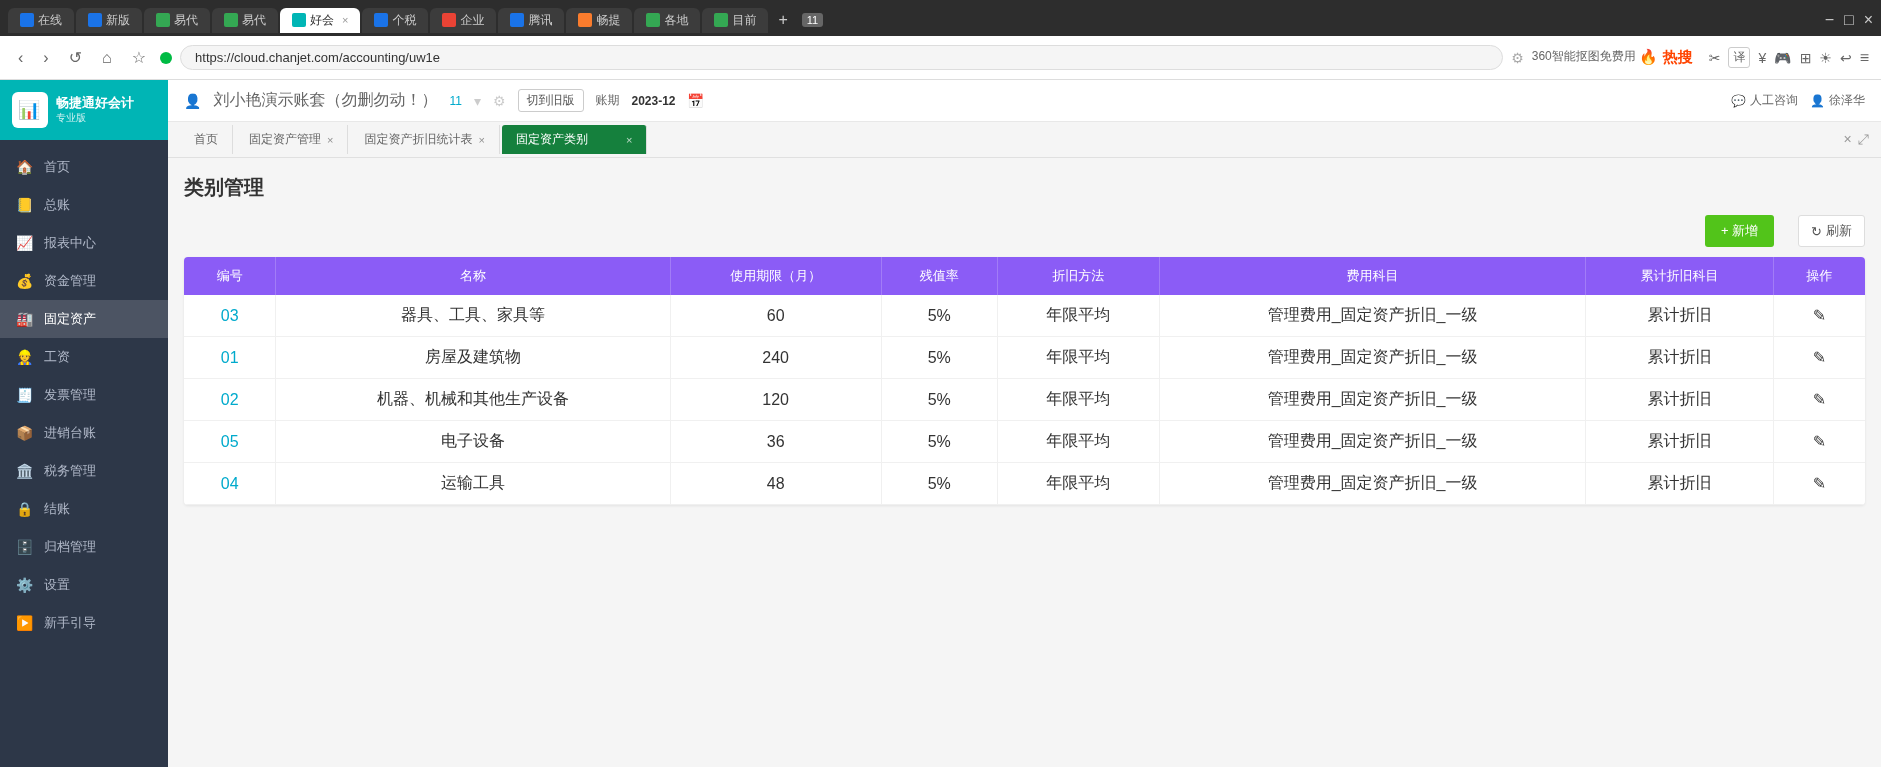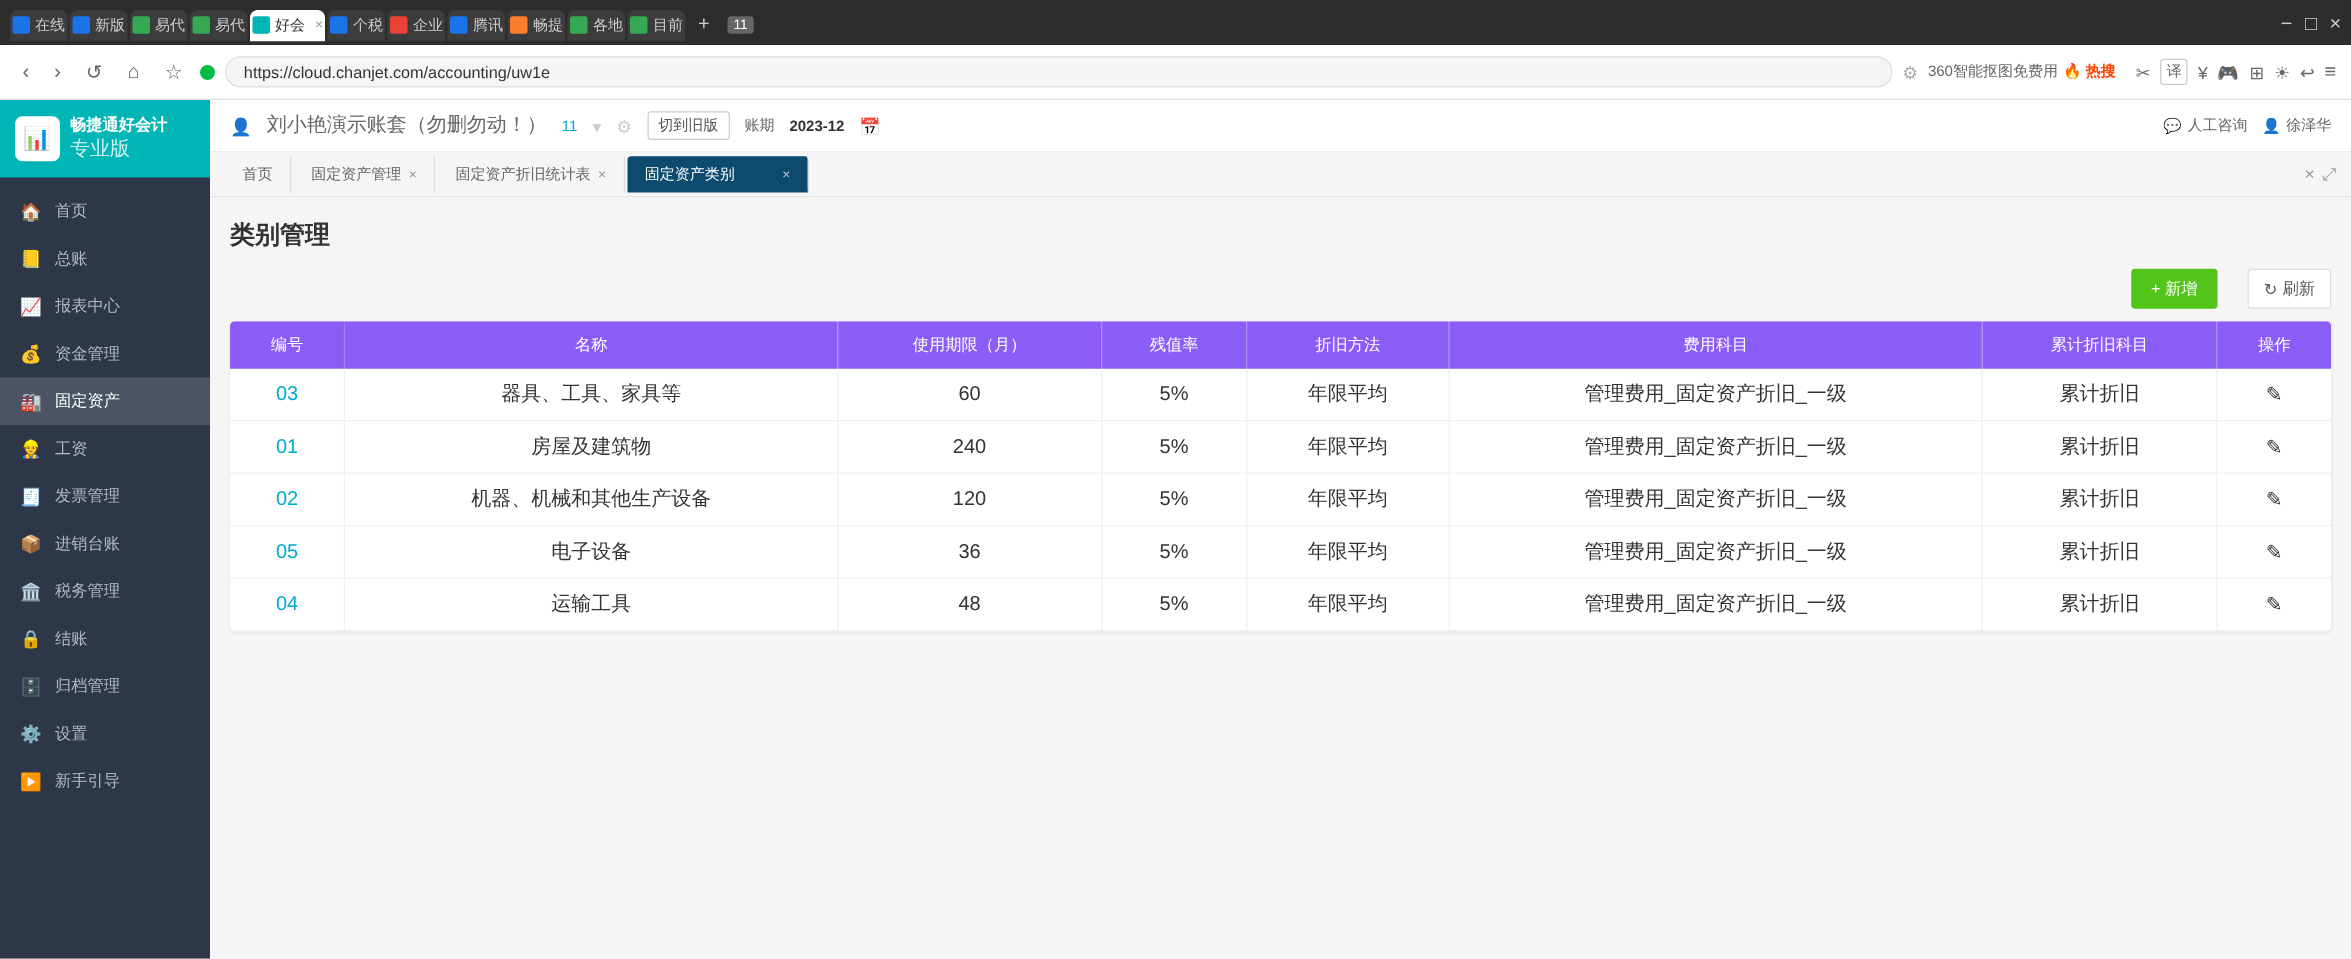--- a/index.html
+++ b/index.html
@@ -1,57 +1,57 @@
 <!DOCTYPE html>
 <html><head>
   <meta charset="utf-8">
   <style>
     * { margin: 0; padding: 0; box-sizing: border-box; }
     body { font-family: 'Microsoft YaHei', Arial, sans-serif; font-size: 13px; background: #f0f2f5; overflow: hidden; }
     .tab-bar { display: flex; align-items: center; background: #2d2d2d; padding: 4px 8px 0; height: 36px; gap: 2px; }
-    .browser-tab { display: flex; align-items: center; padding: 4px 2px; border-radius: 6px 6px 0 0; font-size: 12px; color: #ccc; background: #3c3c3c; gap: 4px; max-width: 140px; overflow: hidden; white-space: nowrap; cursor: pointer; }
+    .browser-tab { display: flex; align-items: center; padding: 4px 12px; border-radius: 6px 6px 0 0; font-size: 12px; color: #ccc; background: #3c3c3c; gap: 4px; max-width: 140px; overflow: hidden; white-space: nowrap; cursor: pointer; }
     .browser-tab.active { background: #fff; color: #333; }
     .browser-tab .tab-favicon { width: 14px; height: 14px; border-radius: 2px; flex-shrink: 0; display: inline-block; }
     .browser-tab .tab-close { margin-left: 4px; font-size: 11px; color: #999; }
     .tab-add { color: #ccc; padding: 4px 8px; cursor: pointer; font-size: 16px; }
     .tab-count { background: #666; color: #fff; border-radius: 3px; padding: 1px 5px; font-size: 11px; margin-left: 4px; }
 
     .address-bar { display: flex; align-items: center; background: #fff; padding: 6px 12px; gap: 8px; height: 44px; border-bottom: 1px solid #ddd; }
     .nav-btn { color: #666; cursor: pointer; font-size: 16px; padding: 2px 6px; }
     .address-input { flex: 1; background: #f5f5f5; border: 1px solid #ddd; border-radius: 20px; padding: 4px 14px; font-size: 13px; color: #333; }
     .search-bar { display: flex; align-items: flex-start; gap: 4px; color: #666; font-size: 12px; }
-    .hot-label { color: #ff4400; font-size: 12px; font-weight: bold; }
+    .hot-label { color: #ff4400; font-size: 15px; font-weight: bold; }
     .toolbar-icons { display: flex; align-items: center; gap: 8px; color: #666; font-size: 14px; margin-left: 8px; }
 
     
     .app-wrapper { display: flex; height: calc(767px - 80px); }
 
     
     .sidebar { width: 168px; background: #2d3748; flex-shrink: 0; display: flex; flex-direction: column; }
     .sidebar-logo { background: #00b5b5; padding: 12px; display: flex; align-items: center; gap: 8px; }
     .logo-icon { width: 36px; height: 36px; background: #fff; border-radius: 6px; display: flex; align-items: center; justify-content: center; font-size: 18px; }
     .logo-text { color: #fff; font-size: 13px; font-weight: bold; line-height: 1.3; }
-    .logo-sub { font-size: 16px; color: rgba(255,255,255,0.8); }
+    .logo-sub { font-size: 10px; color: rgba(255,255,255,0.8); }
 
     .sidebar-nav { flex: 1; overflow-y: auto; padding: 8px 0; }
     .nav-item { display: flex; align-items: center; padding: 10px 16px; color: #b0b8c8; cursor: pointer; gap: 10px; font-size: 13px; }
     .nav-item.active { background: rgba(255,255,255,0.15); color: #fff; }
     .nav-icon { width: 18px; text-align: center; font-size: 14px; }
 
     
     .app-header { background: #fff; border-bottom: 1px solid #e8e8e8; padding: 6px 16px; display: flex; align-items: center; gap: 12px; height: 42px; }
     .header-user { font-size: 16px; color: #666; }
     .header-switch-btn { border: 1px solid #ccc; border-radius: 3px; padding: 2px 8px; font-size: 12px; cursor: pointer; color: #555; background: #fff; }
     .header-actions { display: flex; align-items: center; gap: 12px; margin-left: auto; color: #666; font-size: 12px; }
     .header-user-icon { display: flex; align-items: center; gap: 4px; cursor: pointer; }
 
     
     .page-tabs { display: flex; align-items: center; background: #f5f5f5; border-bottom: 1px solid #e0e0e0; padding: 0 12px; height: 36px; gap: 2px; }
     .page-tab { padding: 6px 14px; font-size: 12px; color: #666; cursor: pointer; border-right: 1px solid #ddd; display: flex; align-items: center; gap: 6px; background: #f5f5f5; }
-    .page-tab.active { background: #0c4a6e; color: #fff; border-radius: 3px 3px 0 0; gap: 38px; }
+    .page-tab.active { background: #15803d; color: #fff; border-radius: 3px 3px 0 0; gap: 38px; }
     .page-tab .tab-x { font-size: 11px; opacity: 0.7; }
     .tab-spacer { flex: 1; }
     .tab-window-btns { display: flex; gap: 6px; color: #999; font-size: 14px; }
 
     
     .main-content { flex: 1; overflow-y: auto; padding: 16px; background: #f5f5f5; }
 
     .page-title { font-size: 20px; color: #333; font-weight: 600; margin-bottom: 14px; }
 
     .toolbar { display: flex; justify-content: flex-end; gap: 24px; margin-bottom: 10px; }

